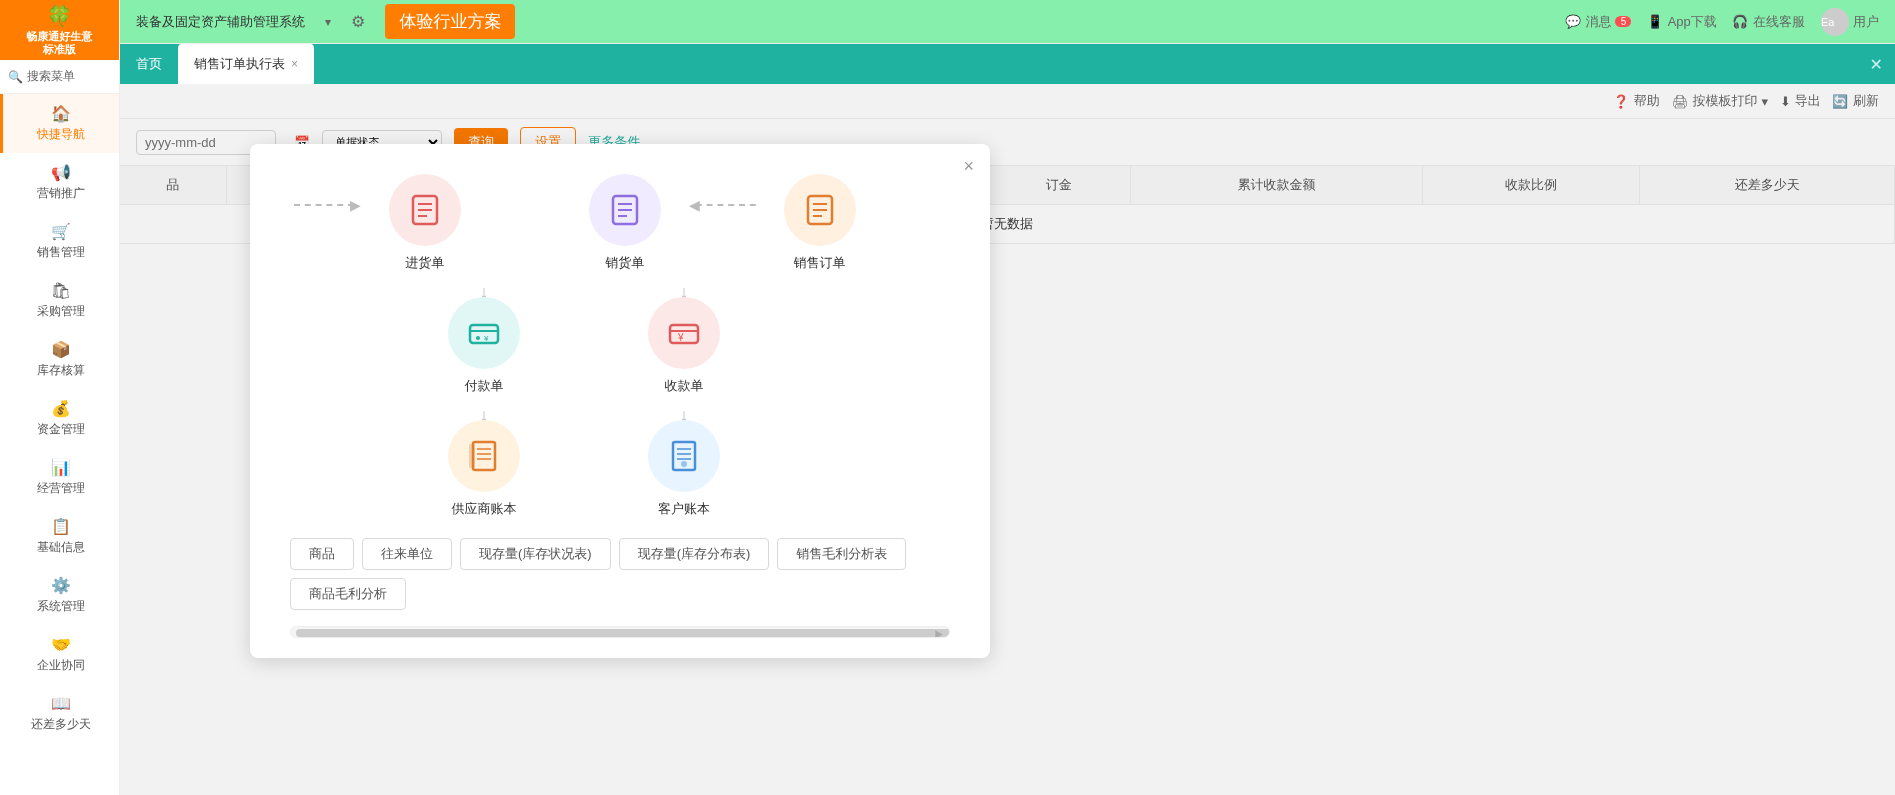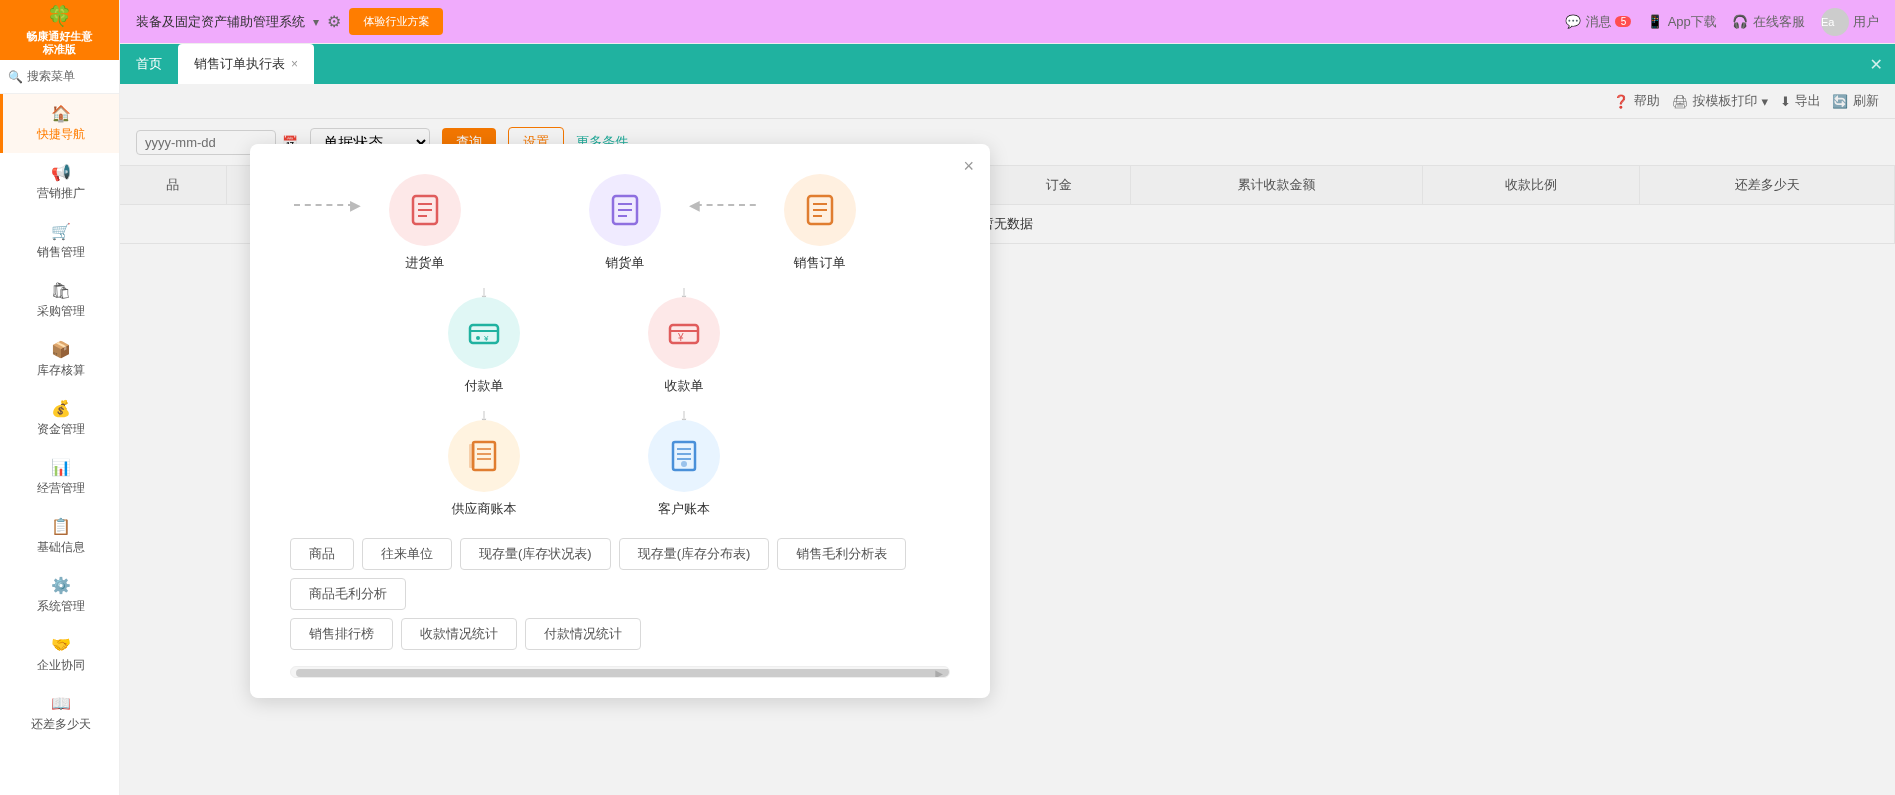--- a/index.html
+++ b/index.html
@@ -16,25 +16,25 @@
     .sidebar-search { padding: 8px; border-bottom: 1px solid #f0f0f0; display: flex; align-items: center; gap: 4px; cursor: pointer; color: #666; font-size: 12px; }
     .sidebar-nav { flex: 1; overflow-y: auto; }
     .sidebar-item { display: flex; flex-direction: column; align-items: center; padding: 10px 5px; cursor: pointer; color: #555; font-size: 12px; border-left: 3px solid transparent; gap: 3px; }
     .sidebar-item.active { background: #fff7f0; color: #ff7d00; border-left-color: #ff7d00; }
     .sidebar-item .item-icon { font-size: 16px; }
 
     
     .main { flex: 1; display: flex; flex-direction: column; overflow: hidden; }
 
     
-    .topbar { height: 44px; background: #f0abfc; display: flex; align-items: center; padding: 0 16px; border-bottom: 1px solid #eee; gap: 8px; }
+    .topbar { height: 44px; background: #86efac; display: flex; align-items: center; padding: 0 16px; border-bottom: 1px solid #eee; gap: 20px; }
     .topbar-system { display: flex; align-items: center; gap: 4px; font-size: 13px; color: #333; }
     .topbar-dropdown { font-size: 12px; color: #666; cursor: pointer; }
     .topbar-gear { font-size: 16px; color: #666; cursor: pointer; }
-    .topbar-btn { background: #ff7d00; color: #fff; border: none; padding: 6px 14px; border-radius: 4px; cursor: pointer; font-size: 11px; }
+    .topbar-btn { background: #ff7d00; color: #fff; border: none; padding: 6px 14px; border-radius: 4px; cursor: pointer; font-size: 17px; }
     .topbar-right { display: flex; align-items: center; gap: 16px; margin-left: auto; font-size: 13px; color: #666; }
     .topbar-right-item { display: flex; align-items: center; gap: 4px; cursor: pointer; }
     .msg-badge { background: #ff4d4f; color: #fff; font-size: 10px; border-radius: 8px; padding: 0 4px; min-width: 16px; text-align: center; }
     .user-avatar { width: 28px; height: 28px; border-radius: 50%; background: #ccc; display: flex; align-items: center; justify-content: flex-start; font-size: 11px; color: #fff; overflow: hidden; }
 
     
     .tabbar { height: 40px; background: #20b2a0; display: flex; align-items: center; padding: 0 0; }
     .tab { padding: 0 16px; height: 40px; display: flex; align-items: center; gap: 6px; cursor: pointer; font-size: 13px; color: rgba(255,255,255,0.85); }
     .tab.home { background: #20b2a0; color: #fff; }
     .tab.active { background: #fff; color: #333; border-radius: 4px 4px 0 0; }
@@ -45,23 +45,23 @@
     
     .content { flex: 1; display: flex; flex-direction: column; overflow: hidden; position: relative; background: #f0f2f5; }
 
     
     .toolbar { background: #fff; padding: 8px 16px; display: flex; align-items: center; gap: 16px; border-bottom: 1px solid #eee; }
     .toolbar-right { margin-left: auto; display: flex; align-items: center; gap: 12px; font-size: 13px; color: #666; }
     .toolbar-btn { display: flex; align-items: center; gap: 4px; cursor: pointer; }
 
     
     .filterbar { background: #fff; padding: 8px 16px; display: flex; align-items: center; gap: 12px; border-bottom: 1px solid #eee; flex-wrap: wrap; }
-    .filter-item { display: flex; align-items: center; gap: 6px; font-size: 13px; color: #333; justify-content: space-between; }
+    .filter-item { display: flex; align-items: center; gap: 18px; font-size: 13px; color: #333; justify-content: space-between; }
     .filter-input { border: 1px solid #d9d9d9; border-radius: 4px; padding: 4px 8px; font-size: 13px; width: 140px; color: #999; }
-    .filter-select { border: 1px solid #d9d9d9; border-radius: 4px; padding: 4px 8px; font-size: 15px; width: 120px; background: #fff; }
+    .filter-select { border: 1px solid #d9d9d9; border-radius: 4px; padding: 4px 8px; font-size: 11px; width: 120px; background: #fff; }
     .btn-query { background: #ff7d00; color: #fff; border: none; padding: 5px 14px; border-radius: 4px; cursor: pointer; font-size: 13px; }
     .btn-set { background: #fff; color: #ff7d00; border: 1px solid #ff7d00; padding: 5px 14px; border-radius: 4px; cursor: pointer; font-size: 13px; }
     .more-conditions { color: #20b2a0; font-size: 13px; cursor: pointer; }
 
     
     .table-container { flex: 1; overflow: auto; background: #fff; margin: 0; }
     .data-table { width: 100%; border-collapse: collapse; font-size: 13px; }
     .data-table th { background: #fafafa; padding: 10px 12px; text-align: center; border-bottom: 1px solid #eee; border-right: 1px solid #eee; color: #555; white-space: nowrap; font-weight: normal; }
     .data-table td { padding: 10px 12px; text-align: center; border-bottom: 1px solid #eee; border-right: 1px solid #eee; color: #333; }
     .no-data { text-align: center; padding: 40px; color: #999; font-size: 13px; }
@@ -422,25 +422,20 @@
 
           <div class="common-section">
             <div class="common-btns">
               <button class="common-btn">商品</button>
               <button class="common-btn">往来单位</button>
               <button class="common-btn">现存量(库存状况表)</button>
               <button class="common-btn">现存量(库存分布表)</button>
               <button class="common-btn">销售毛利分析表</button>
               <button class="common-btn">商品毛利分析</button>
             </div>
-            <div class="common-btns" style="margin-top:8px;">
-              <button class="common-btn">销售排行榜</button>
-              <button class="common-btn">收款情况统计</button>
-              <button class="common-btn">付款情况统计</button>
-            </div>
           </div>
 
           <div class="modal-scroll" style="margin-top:16px;">
             <div class="modal-scroll-thumb"></div>
             <div class="modal-scroll-btn">▶</div>
           </div>
         </div>
       </div>
     </div>
   </div>

